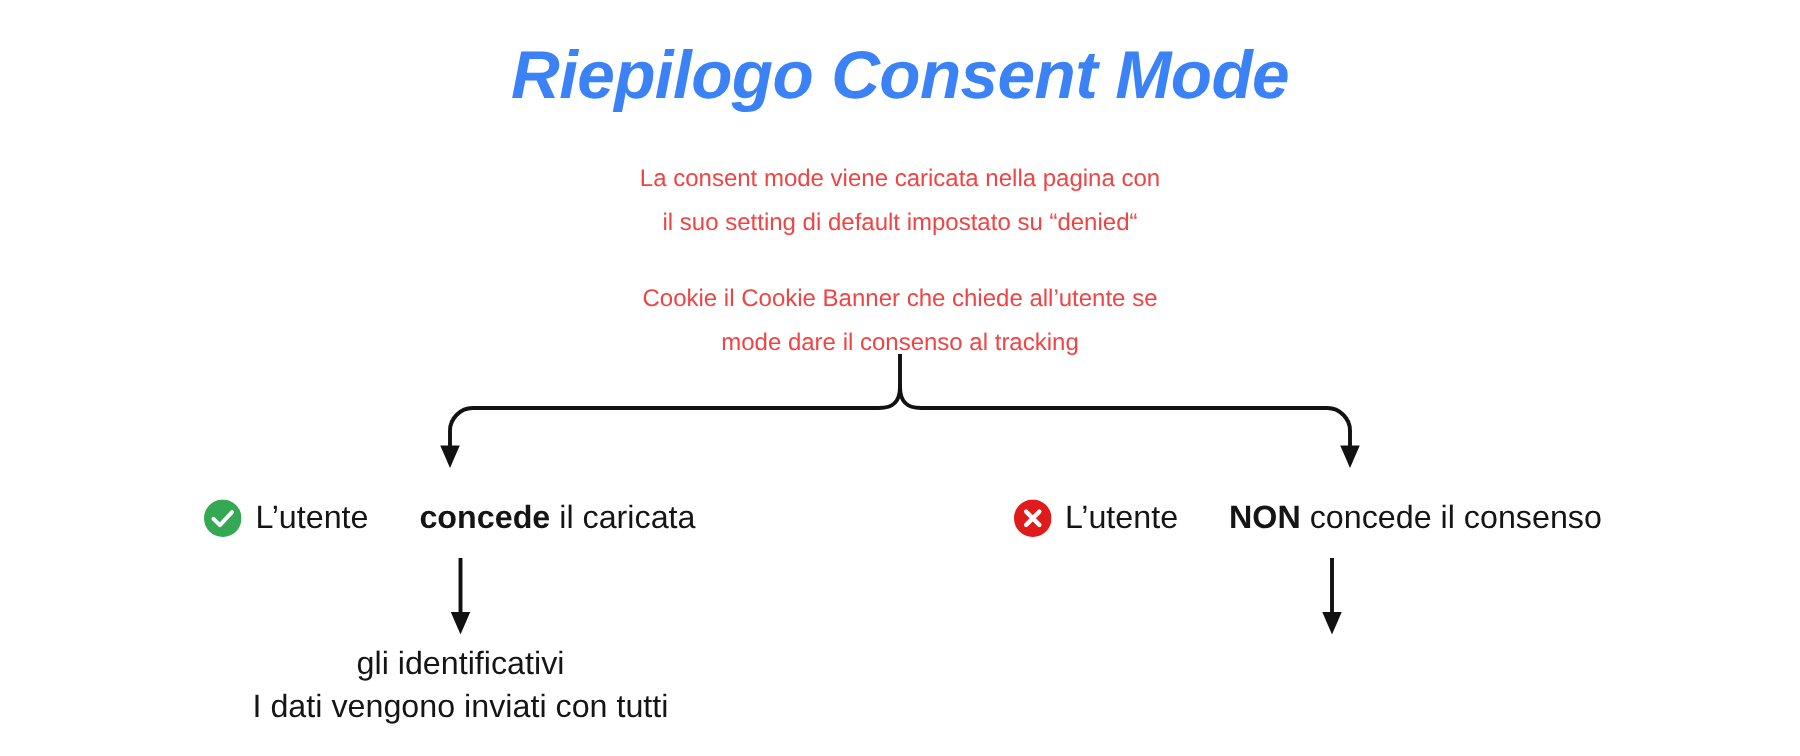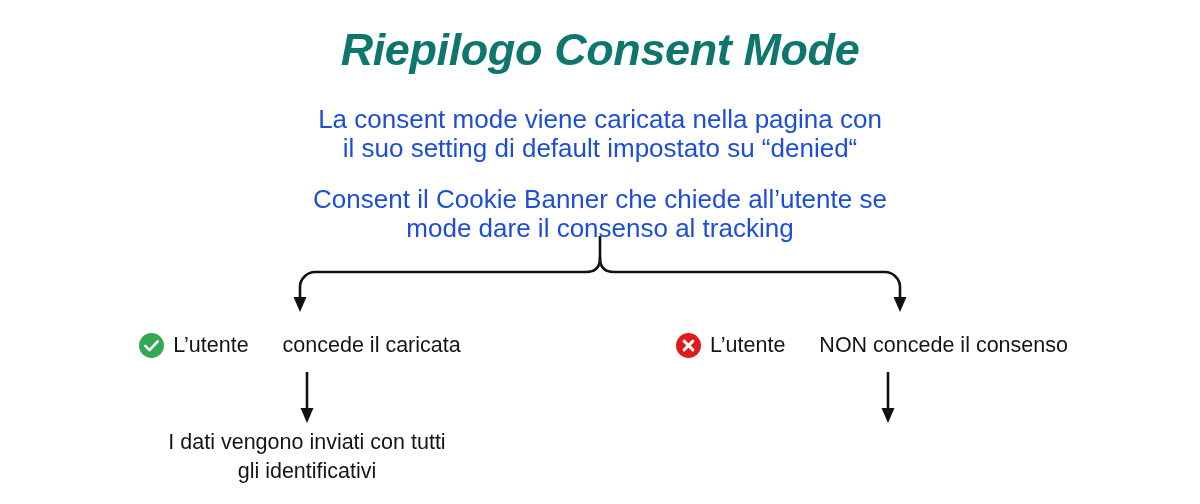--- a/index.html
+++ b/index.html
@@ -25,33 +25,33 @@
     position: absolute;
     left: 0;
     top: 22px;
     width: 1200px;
     text-align: center;
     font-size: 45px;
     line-height: 56px;
     font-weight: bold;
     font-style: italic;
     letter-spacing: -0.4px;
-    color: #0f766e;
+    color: #3b82f6;
     white-space: nowrap;
   }
 
   
   .para {
     position: absolute;
     left: 0;
     width: 1200px;
     text-align: center;
-    font-size: 26px;
+    font-size: 16px;
     line-height: 29px;
-    color: #1d4ed8;
+    color: #ef4444;
   }
   .para .b { font-weight: normal; }
 
   .para-1 { top: 105px; }
   .para-2 { top: 185px; }
 
   
   .fork {
     position: absolute;
     left: 280px;
@@ -76,21 +76,21 @@
     top: 330px;
     display: flex;
     align-items: center;
     justify-content: center;
     gap: 9px;
     font-size: 21.5px;
     line-height: 30px;
     color: #151515;
     white-space: nowrap;
   }
-  .branch-label .b { font-weight: normal; margin-left: 28px; }
+  .branch-label .b { font-weight: bold; margin-left: 28px; }
   .branch-left  { left: 0px;   width: 600px; }
   .branch-right { left: 572px; width: 600px; }
 
   .status-icon {
     flex: 0 0 auto;
     width: 25px;
     height: 25px;
     border-radius: 50%;
     display: flex;
     align-items: center;
@@ -116,21 +116,21 @@
 <div id="diagram">
 
   <div class="title">Riepilogo Consent Mode</div>
 
   <div class="para para-1">
     <div>La consent mode viene caricata nella pagina con</div>
     <div><span>il suo setting di default impostato su “</span><span class="b">denied</span><span>“</span></div>
   </div>
 
   <div class="para para-2">
-    <div><span>Consent il </span><span class="b">Cookie Banner</span><span> che chiede all’utente se</span></div>
+    <div><span>Cookie il </span><span class="b">Cookie Banner</span><span> che chiede all’utente se</span></div>
     <div>mode dare il consenso al tracking</div>
   </div>
 
   <div class="fork">
     <svg width="640" height="84" viewBox="0 0 640 84">
       <g fill="none" stroke="#111111" stroke-width="2.6" stroke-linecap="round" stroke-linejoin="round">
 
         <path d="M 320 0 L 320 22"></path>
 
         <path d="M 320 22 C 320 33, 314 36, 306 36 L 35 36 C 27 36, 20 43, 20 51 L 20 62"></path>
@@ -170,18 +170,18 @@
   </div>
 
   <div class="varrow varrow-right">
     <svg width="40" height="52" viewBox="0 0 40 52">
       <line x1="20" y1="0" x2="20" y2="40" stroke="#111111" stroke-width="2.6" stroke-linecap="butt"></line>
       <path d="M 20 51 L 13.5 36 L 26.5 36 Z" fill="#111111"></path>
     </svg>
   </div>
 
   <div class="outcome outcome-left">
+    <div>gli identificativi</div>
     <div>I dati vengono inviati con tutti</div>
-    <div>gli identificativi</div>
   </div>
 
 
 </div>
 
 </body></html>

